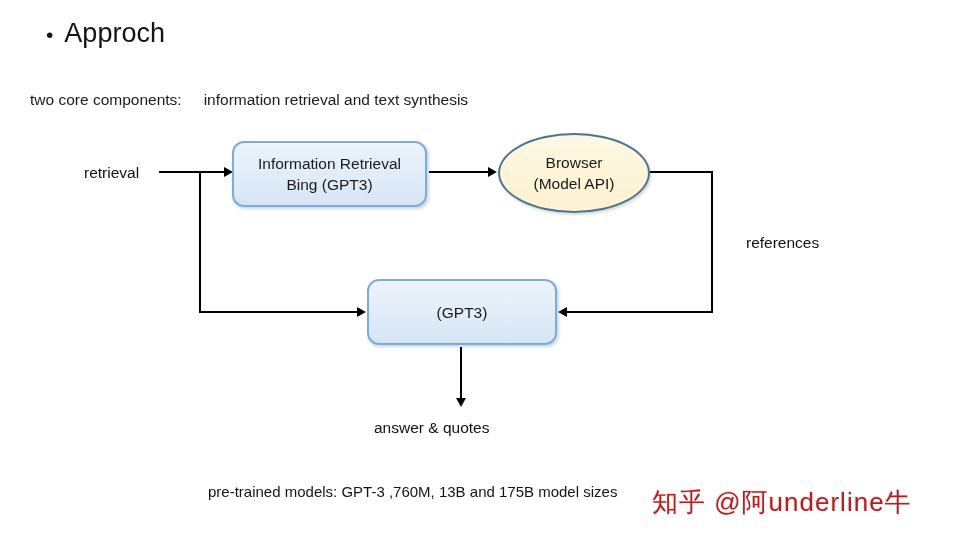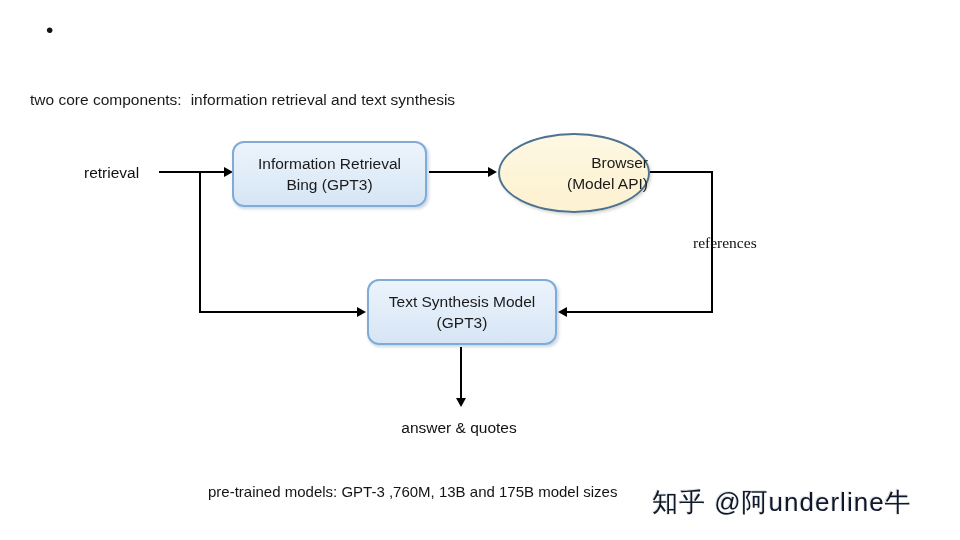--- a/index.html
+++ b/index.html
@@ -32,21 +32,21 @@
   }
   .title-row .bullet { font-size: 21px; line-height: 1; position: relative; top: 1px; }
   .subtitle {
     position: absolute;
     left: 30px;
     top: 91px;
     font-size: 15.5px;
     white-space: nowrap;
   }
   .subtitle .bold { font-weight: normal; }
-  .subtitle .rest { margin-left: 9px; }
+  .subtitle .rest { margin-left: 22px; }
 
   .lbl {
     position: absolute;
     font-size: 15.5px;
     color: #111;
     white-space: nowrap;
   }
 
   .node-box {
     position: absolute;
@@ -105,33 +105,34 @@
     font-size: 15px;
     color: #141414;
     white-space: nowrap;
   }
   .watermark {
     position: absolute;
     left: 652px;
     top: 485px;
     font-size: 26px;
     letter-spacing: 1px;
-    color: #0f172a;
+    color: #b91c1c;
     text-shadow: 1px 1px 0 #ffffff, -1px -1px 0 #e4e4e4;
     white-space: nowrap;
     z-index: 5;
   }
 </style>
 </head>
 <body>
 
 <div class="slide">
 
   <div class="title-row">
     <span class="bullet">•</span>
+    <span>Approch</span>
   </div>
 
   <div class="subtitle">
     <span class="bold">two core components:</span><span class="rest">information retrieval and text synthesis</span>
   </div>
 
   <div>
 
     <div class="lbl" style="left:84px; top:164px;">retrieval</div>
 
@@ -143,41 +144,40 @@
     <div class="arrow-right" style="left:357px; top:307px;"></div>
 
     <div class="node-box" style="left:232px; top:141px; width:195px; height:66px;">
       <div>Information Retrieval</div>
       <div>Bing (GPT3)</div>
     </div>
 
     <div class="h-line" style="left:429px; top:171px; width:59px;"></div>
     <div class="arrow-right" style="left:488px; top:167px;"></div>
 
-    <div class="node-ellipse" style="left:498px; top:133px; width:152px; height:80px;align-items:flex-end;">
+    <div class="node-ellipse" style="left:498px; top:133px; width:152px; height:80px;">
       <div>Browser</div>
       <div>(Model API)</div>
     </div>
 
     <div class="h-line" style="left:650px; top:171px; width:63px;"></div>
     <div class="v-line" style="left:711px; top:171px; height:141px;"></div>
     <div class="h-line" style="left:567px; top:311px; width:146px;"></div>
     <div class="arrow-left" style="left:558px; top:307px;"></div>
 
-    <div class="lbl" style="left:693px; top:234px;font-family:Liberation Serif, serif;">references</div>
+    <div class="lbl" style="left:746px; top:234px;">references</div>
 
     <div class="node-box" style="left:367px; top:279px; width:190px; height:66px;">
-      <div>Text Synthesis Model</div>
       <div>(GPT3)</div>
     </div>
 
     <div class="v-line" style="left:460px; top:347px; height:52px;"></div>
     <div class="arrow-down" style="left:456px; top:398px;"></div>
 
-    <div class="lbl" style="left:374px; top:419px; width:170px; text-align:center;">answer &amp; quotes</div>
+    <div class="lbl" style="left:374px; top:419px; width:170px; text-align:left;">answer &amp; quotes</div>
 
   </div>
 
   <div class="footer-note">pre-trained models: GPT-3 ,760M, 13B and 175B model sizes</div>
 
   <div class="watermark">知乎 @阿underline牛</div>
 
 </div>
 
 </body></html>

